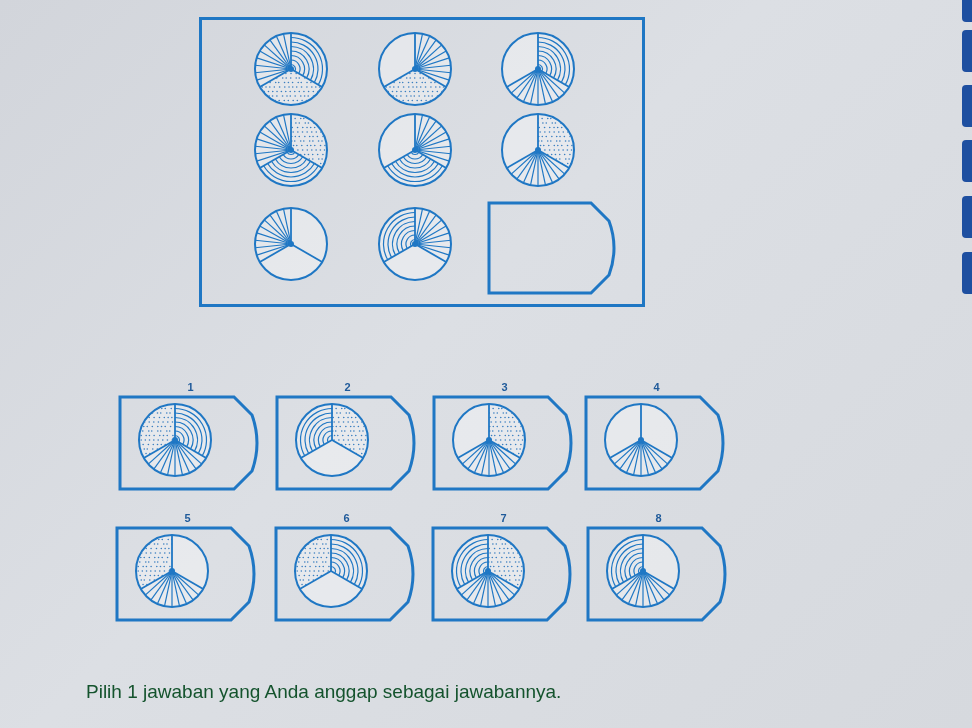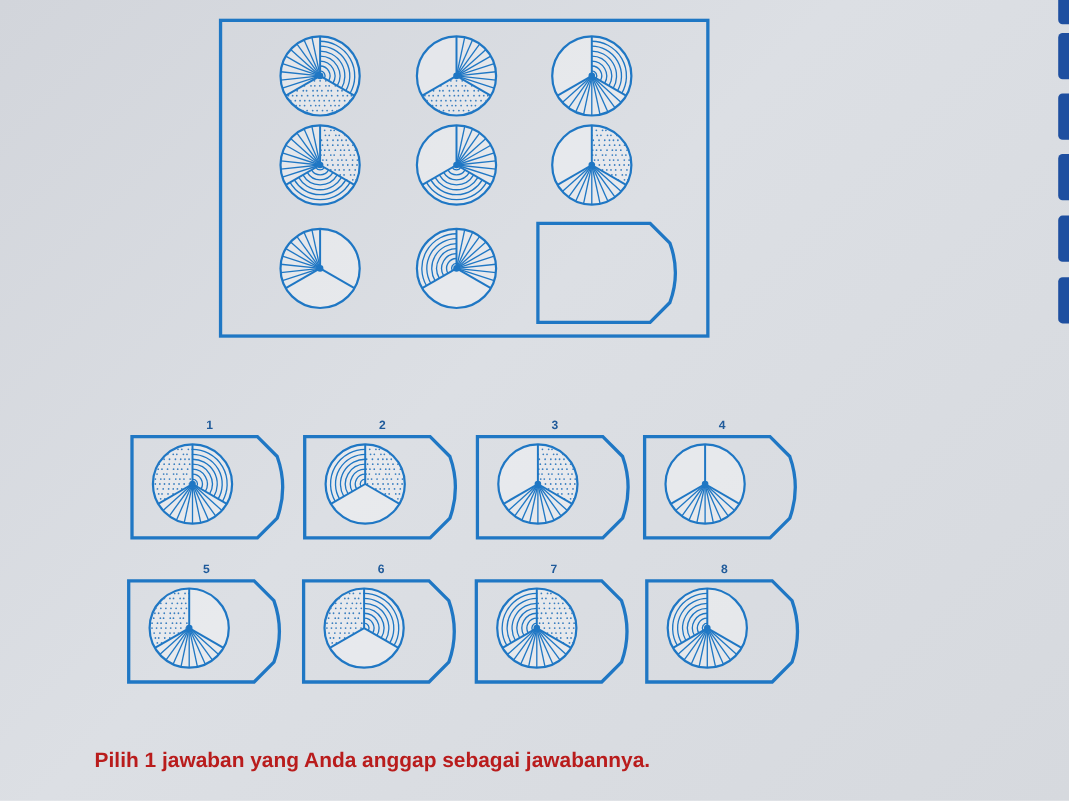--- a/index.html
+++ b/index.html
@@ -16,21 +16,21 @@
   .fig svg { display:block; }
   .answer-slot { position:absolute; }
   .option { position:absolute; width:145px; height:110px; cursor:pointer; }
   .option .num {
     position:absolute; top:0; left:0; width:100%; text-align:center;
     font-size:11px; font-weight:bold; color:#1f5a9a;
   }
   .option svg { position:absolute; top:14px; left:0; }
   .instruction {
     position:absolute; left:86px; top:681px;
-    font-size:19px; color:#b91c1c;font-weight:bold;
+    font-size:19px; color:#14532d;
   }
   .side-tabs { position:absolute; right:0; top:0; width:14px; height:300px; }
   .side-tab { position:absolute; right:0; width:10px; height:42px; background:#1e4fa0; border-radius:4px 0 0 4px; }
 </style>
 </head>
 <body>
 
 <div class="puzzle-box">
   <div class="fig" style="left:50px;top:10px">
       <svg width="78" height="78">

